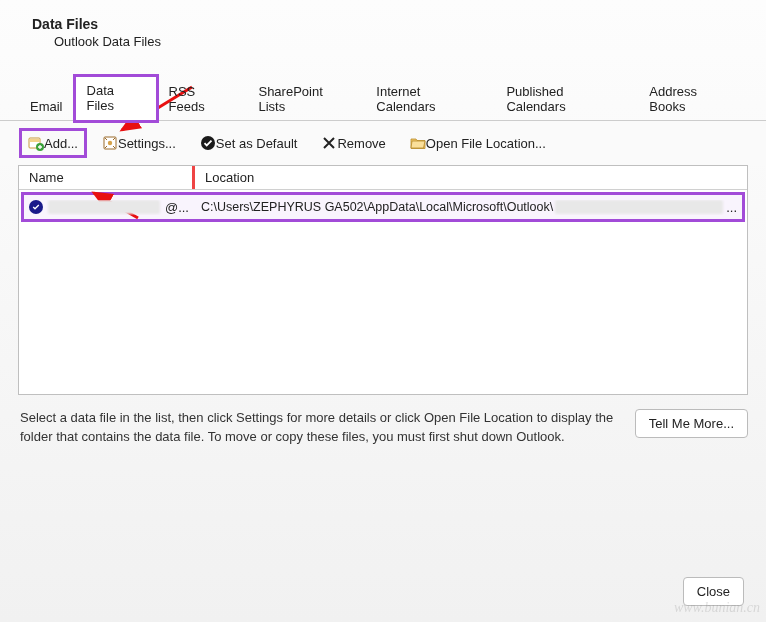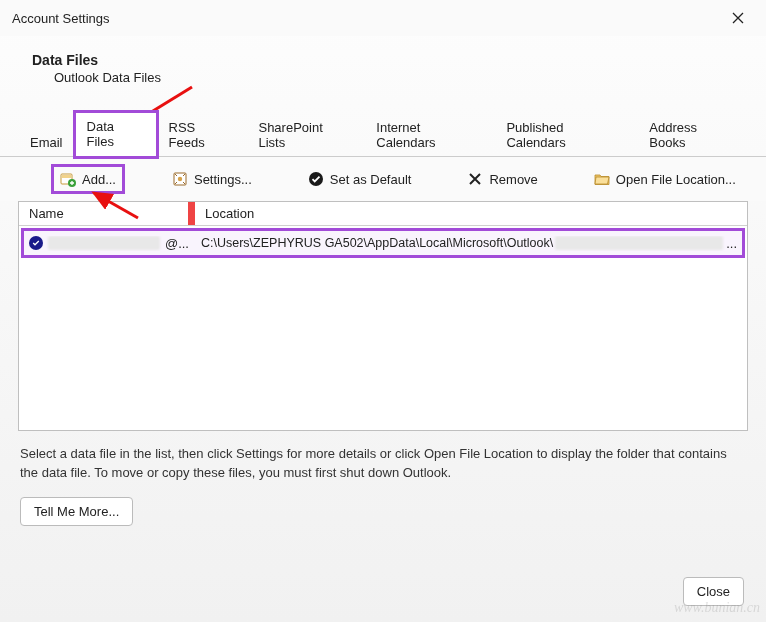--- a/index.html
+++ b/index.html
@@ -12,57 +12,49 @@
     .header { padding: 16px 20px 6px 32px; }
     .header-title { font-weight: 600; font-size: 14px; color: #222; }
     .header-sub { font-size: 13px; color: #222; padding-left: 22px; margin-top: 2px; }
     .arrow1 { position: absolute; left: 112px; top: 82px; pointer-events: none; }
     .arrow2 { position: absolute; left: 88px; top: 188px; pointer-events: none; }
     .tabs { display: flex; align-items: flex-end; padding: 20px 18px 0 18px; gap: 0; border-bottom: 1px solid #ccc; }
     .tab { padding: 6px 11px 7px 11px; font-size: 13px; color: #222; cursor: pointer; border: 1px solid transparent; border-bottom: none; position: relative; top: 1px; background: transparent; }
     .tab.active { background: #fff; border: 1px solid #ccc; border-bottom: 1px solid #fff; }
     .tab.highlight { outline: 3px solid #a24bd8; outline-offset: -1px; }
     .toolbar { display: flex; align-items: center; gap: 12px; padding: 10px 22px 10px 22px; background: #fafafa; }
-    .tbtn { display: flex; align-items: center; gap: 6px; padding: 4px 6px; cursor: pointer; font-size: 13px; color: #222; margin-left: 32px; }
+    .tbtn { display: flex; align-items: center; padding: 4px 6px; cursor: pointer; font-size: 13px; color: #222; }
     .tbtn.highlight { outline: 3px solid #a24bd8; outline-offset: 0px; }
     .tbtn .icn { width: 16px; height: 16px; display: inline-flex; align-items: center; justify-content: center; }
     .list-wrap { margin: 0 18px; border: 1px solid #bfbfbf; background: #fff; height: 230px; overflow: hidden; }
     .list-head { display: flex; height: 24px; border-bottom: 1px solid #d0d0d0; background: #fff; }
-    .col-name { width: 176px; padding: 4px 10px; font-size: 13px; border-right: 7px solid #ef4444; }
+    .col-name { width: 176px; padding: 4px 10px; font-size: 13px; border-right: 3px solid #ef4444; }
     .col-loc { flex: 1; padding: 4px 10px; font-size: 13px; }
     .row-wrap { padding: 4px 4px; }
     .list-row { display: flex; align-items: center; height: 26px; outline: 3px solid #a24bd8; outline-offset: -1px; background: rgba(160,75,216,0.06); }
     .cell-name { width: 172px; padding: 0 6px; display: flex; align-items: center; gap: 5px; overflow: hidden; white-space: nowrap; }
     .cell-name .redact { flex: 1; height: 14px; background: #e8e8e8; filter: blur(1px); border-radius: 2px; }
     .cell-loc { flex: 1; padding: 0 6px; display: flex; align-items: flex-start; overflow: hidden; white-space: nowrap; }
     .cell-loc .loc-text { font-size: 12.5px; color: #222; }
     .cell-loc .redact2 { flex: 1; height: 14px; background: #e8e8e8; filter: blur(1px); margin-left: 2px; border-radius: 2px; }
     .cell-loc .more { padding-left: 3px; }
-    .footer { display: flex; padding: 14px 18px 0 20px; gap: 14px; align-items: flex-start; flex-direction: column; }
+    .footer { display: flex; padding: 14px 18px 0 20px; gap: 14px; align-items: flex-start; }
     .footer-text { flex: 1; font-size: 13px; color: #333; line-height: 1.45; }
     .more-btn, .close-bottom { border: 1px solid #bbb; border-radius: 4px; background: #fff; padding: 6px 13px; font-size: 13px; cursor: pointer; color: #222; }
     .close-bottom-wrap { position: absolute; bottom: 16px; right: 22px; border-radius: 7px; }
     .watermark { position: absolute; right: 6px; bottom: 6px; opacity: 0.25; font-family: 'Segoe Script','Brush Script MT',cursive; color: #888; text-align: right; pointer-events: none; }
     .watermark .l1 { font-size: 34px; }
     .watermark .l2 { font-size: 14px; font-style: italic; }
     .check-icon { width:14px; height:14px; border-radius:50%; background:#1a1a8a; display:inline-flex; align-items:center; justify-content:center;}
     .check-icon svg { width:8px; height:8px; }
   </style>
 </head>
 <body>
 
 <div class="window">
-  <div class="titlebar">
-    <div class="title">Account Settings</div>
-    <div class="close-btn">
-      <svg viewBox="0 0 12 12">
-          <path d="M1 1 L11 11 M11 1 L1 11" stroke="#222" stroke-width="1.3" fill="none"></path>
-        </svg>
-    </div>
-  </div>
 
   <div class="header">
     <div class="header-title">Data Files</div>
     <div class="header-sub">Outlook Data Files</div>
   </div>
 
   <svg class="arrow1" width="90" height="60">
     <defs>
         <marker id="ah1" markerWidth="8" markerHeight="8" refX="6" refY="3" orient="auto">
           <polygon points="0 0, 7 3, 0 6" fill="#e81010"></polygon>

